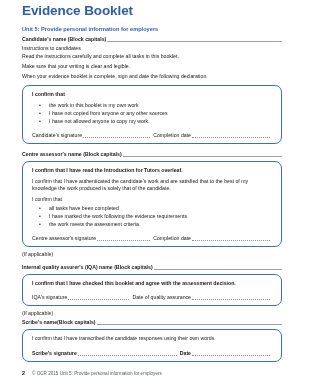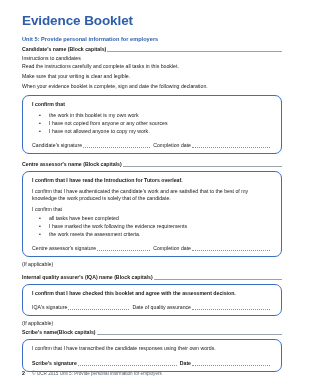--- a/index.html
+++ b/index.html
@@ -6,21 +6,21 @@
   html, body {
     margin: 0; padding: 0;
     width: 298px; height: 386px;
     background: #ffffff;
     font-family: "Liberation Sans", sans-serif;
   }
   .page {
     position: relative;
     width: 298px; height: 386px;
     background: #ffffff;
-    padding: 14px 16px 0 22px;
+    padding: 4px 16px 0 22px;
     overflow: hidden;
   }
 
   .doc-title {
     color: #2e5ea8;
     font-size: 13.5px;
     font-weight: bold;
     letter-spacing: -0.1px;
     margin: 0 0 7px 0;
     line-height: 1.1;

